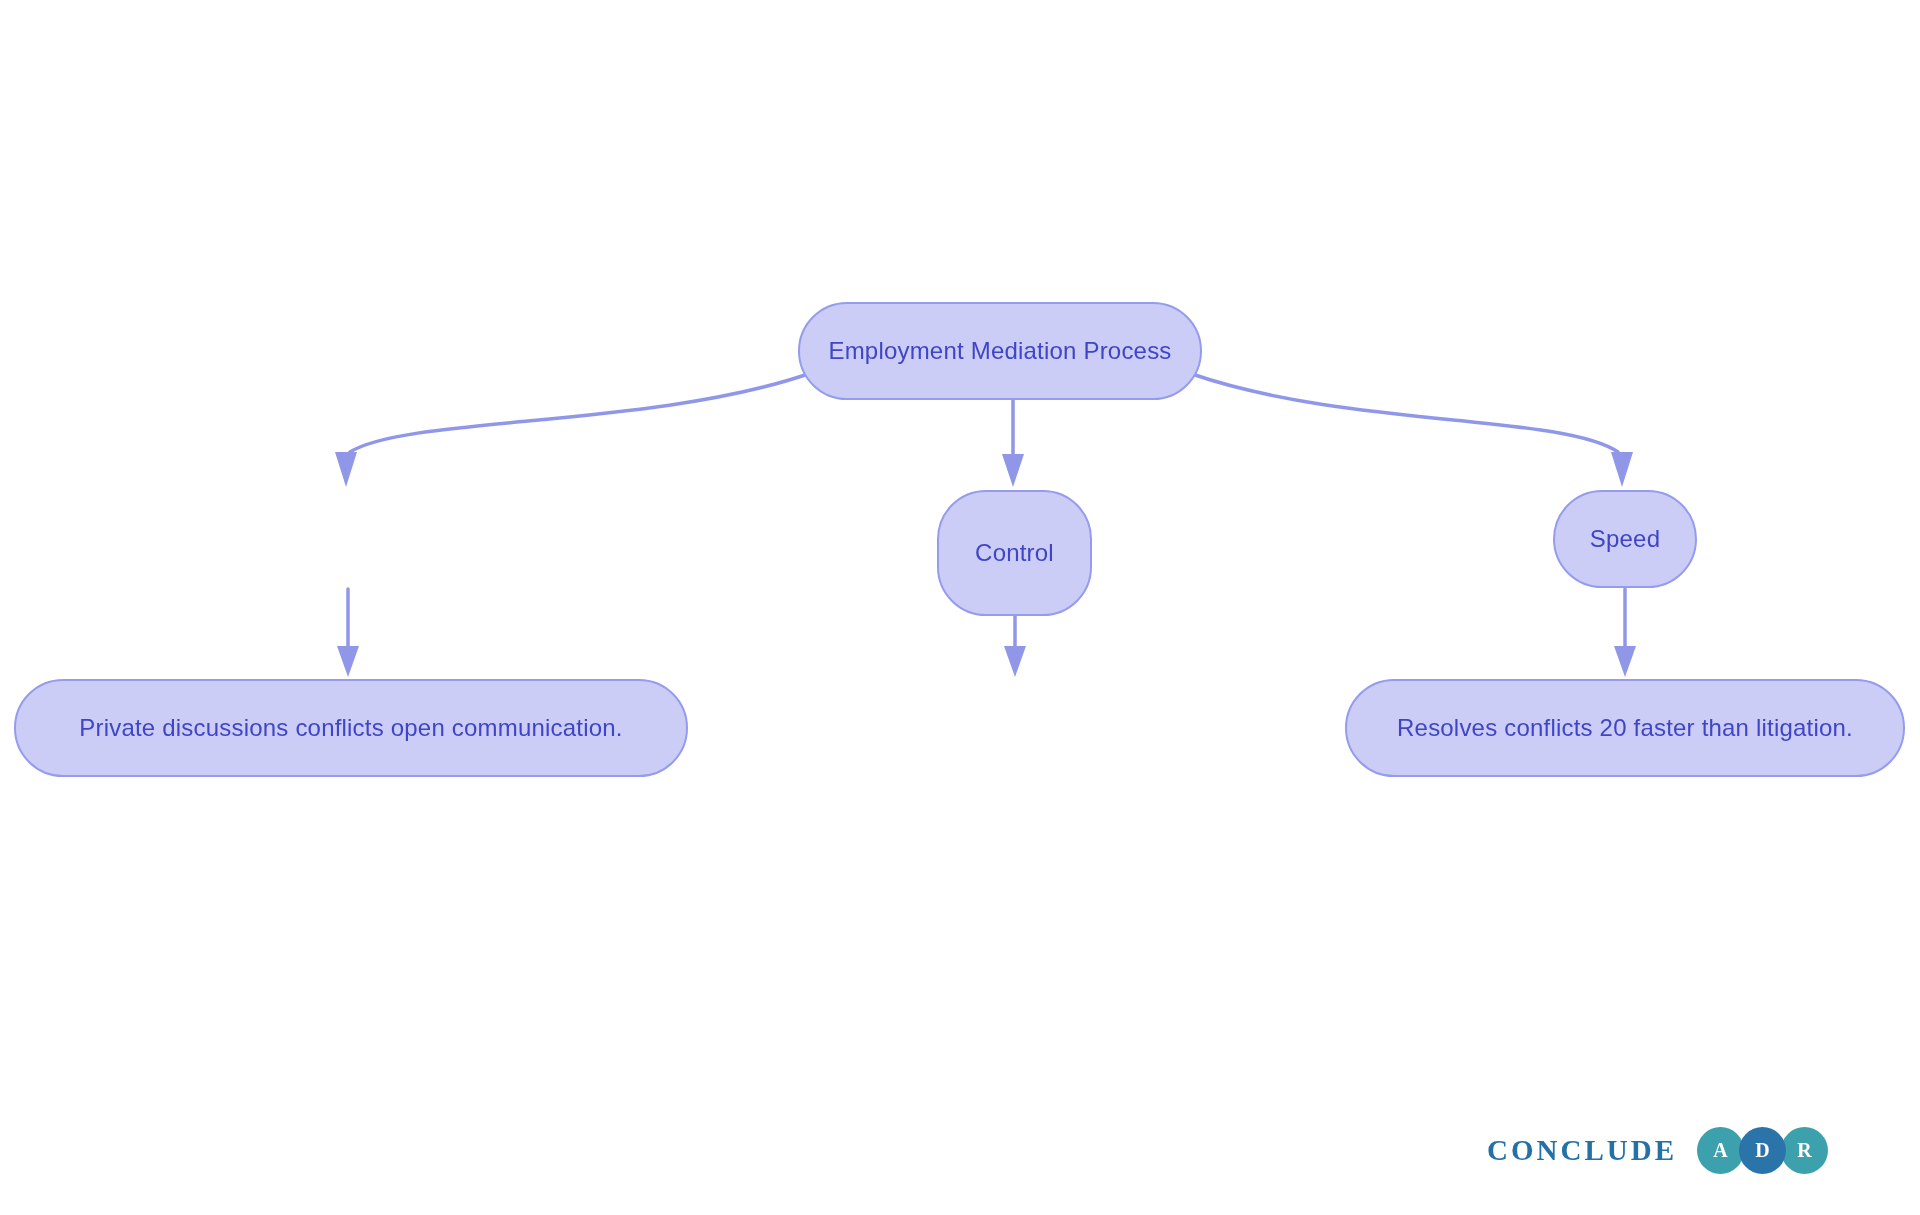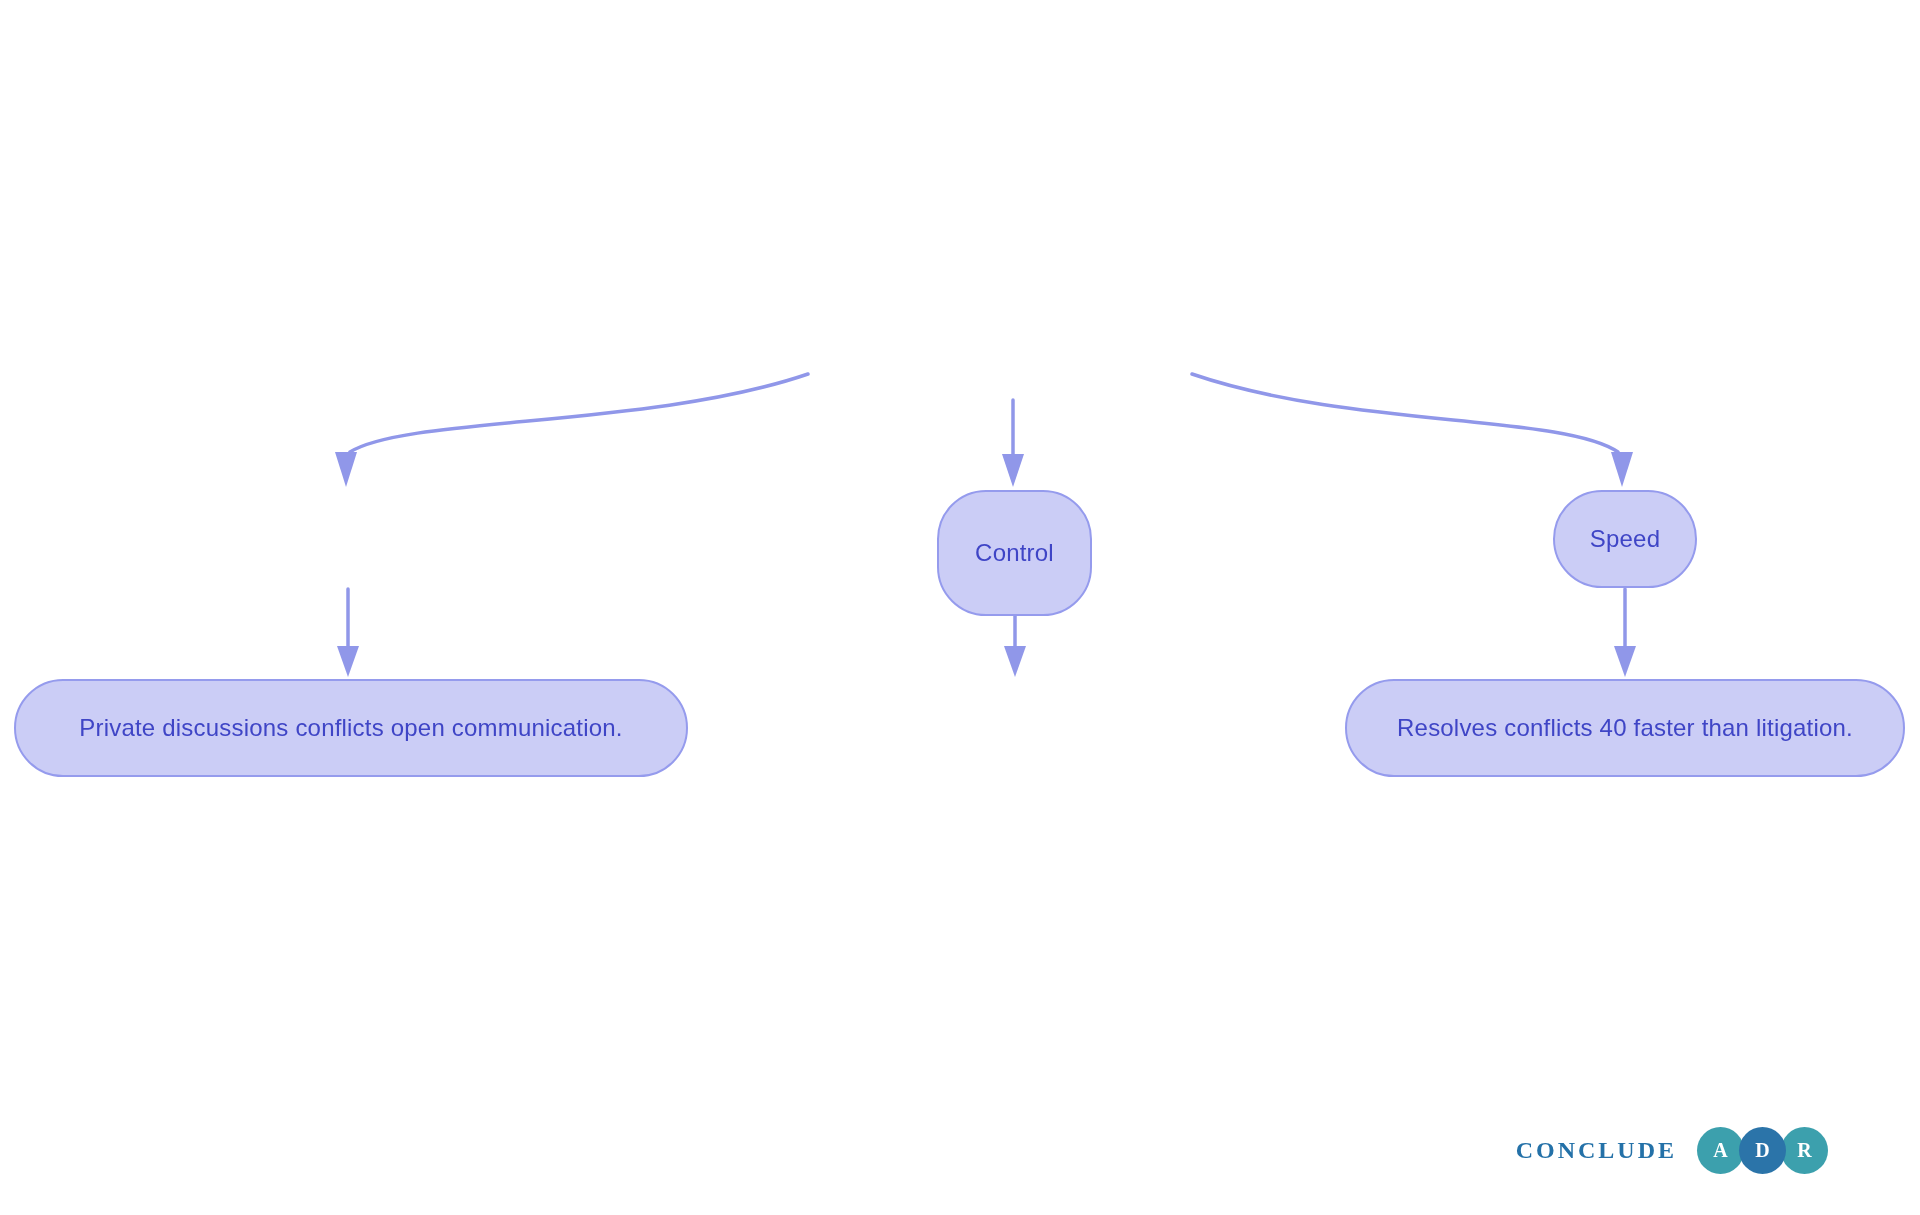--- a/index.html
+++ b/index.html
@@ -58,21 +58,21 @@
     position: absolute;
     right: 92px;
     top: 1127px;
     display: flex;
     align-items: center;
     gap: 20px;
   }
   .logo-wordmark {
     font-family: "Liberation Serif", "DejaVu Serif", serif;
     font-weight: bold;
-    font-size: 24px;
+    font-size: 29px;
     letter-spacing: 3px;
     color: var(--logo-text, #2471a8);
   }
   .logo-badges {
     display: flex;
     align-items: center;
   }
   .badge {
     width: 47px;
     height: 47px;
@@ -107,37 +107,40 @@
     <path class="edge-path" d="M 348 589 L 348 648"></path>
     <polygon class="arrowhead" points="337,646 359,646 348,677"></polygon>
 
     <path class="edge-path" d="M 1015 589 L 1015 648"></path>
     <polygon class="arrowhead" points="1004,646 1026,646 1015,677"></polygon>
 
     <path class="edge-path" d="M 1625 589 L 1625 648"></path>
     <polygon class="arrowhead" points="1614,646 1636,646 1625,677"></polygon>
   </svg>
 
+  <div class="node node-root">
+    <span>Employment Mediation Process</span>
+  </div>
 
 
   <div class="node node-ctrl">
     <span>Control</span>
   </div>
 
   <div class="node node-speed">
     <span>Speed</span>
   </div>
 
   <div class="node node-leaf1">
     <span>Private discussions conflicts open communication.</span>
   </div>
 
 
   <div class="node node-leaf3">
-    <span>Resolves conflicts 40 faster than litigation.</span>
+    <span>Resolves conflicts 20 faster than litigation.</span>
   </div>
 
   <div class="logo">
     <span class="logo-wordmark">CONCLUDE</span>
     <span class="logo-badges">
       <span class="badge" style="background: rgb(60, 160, 173);">A</span>
       <span class="badge badge-middle" style="background: rgb(43, 116, 169);">D</span>
       <span class="badge" style="background: rgb(60, 160, 173);">R</span>
     </span>
   </div>

